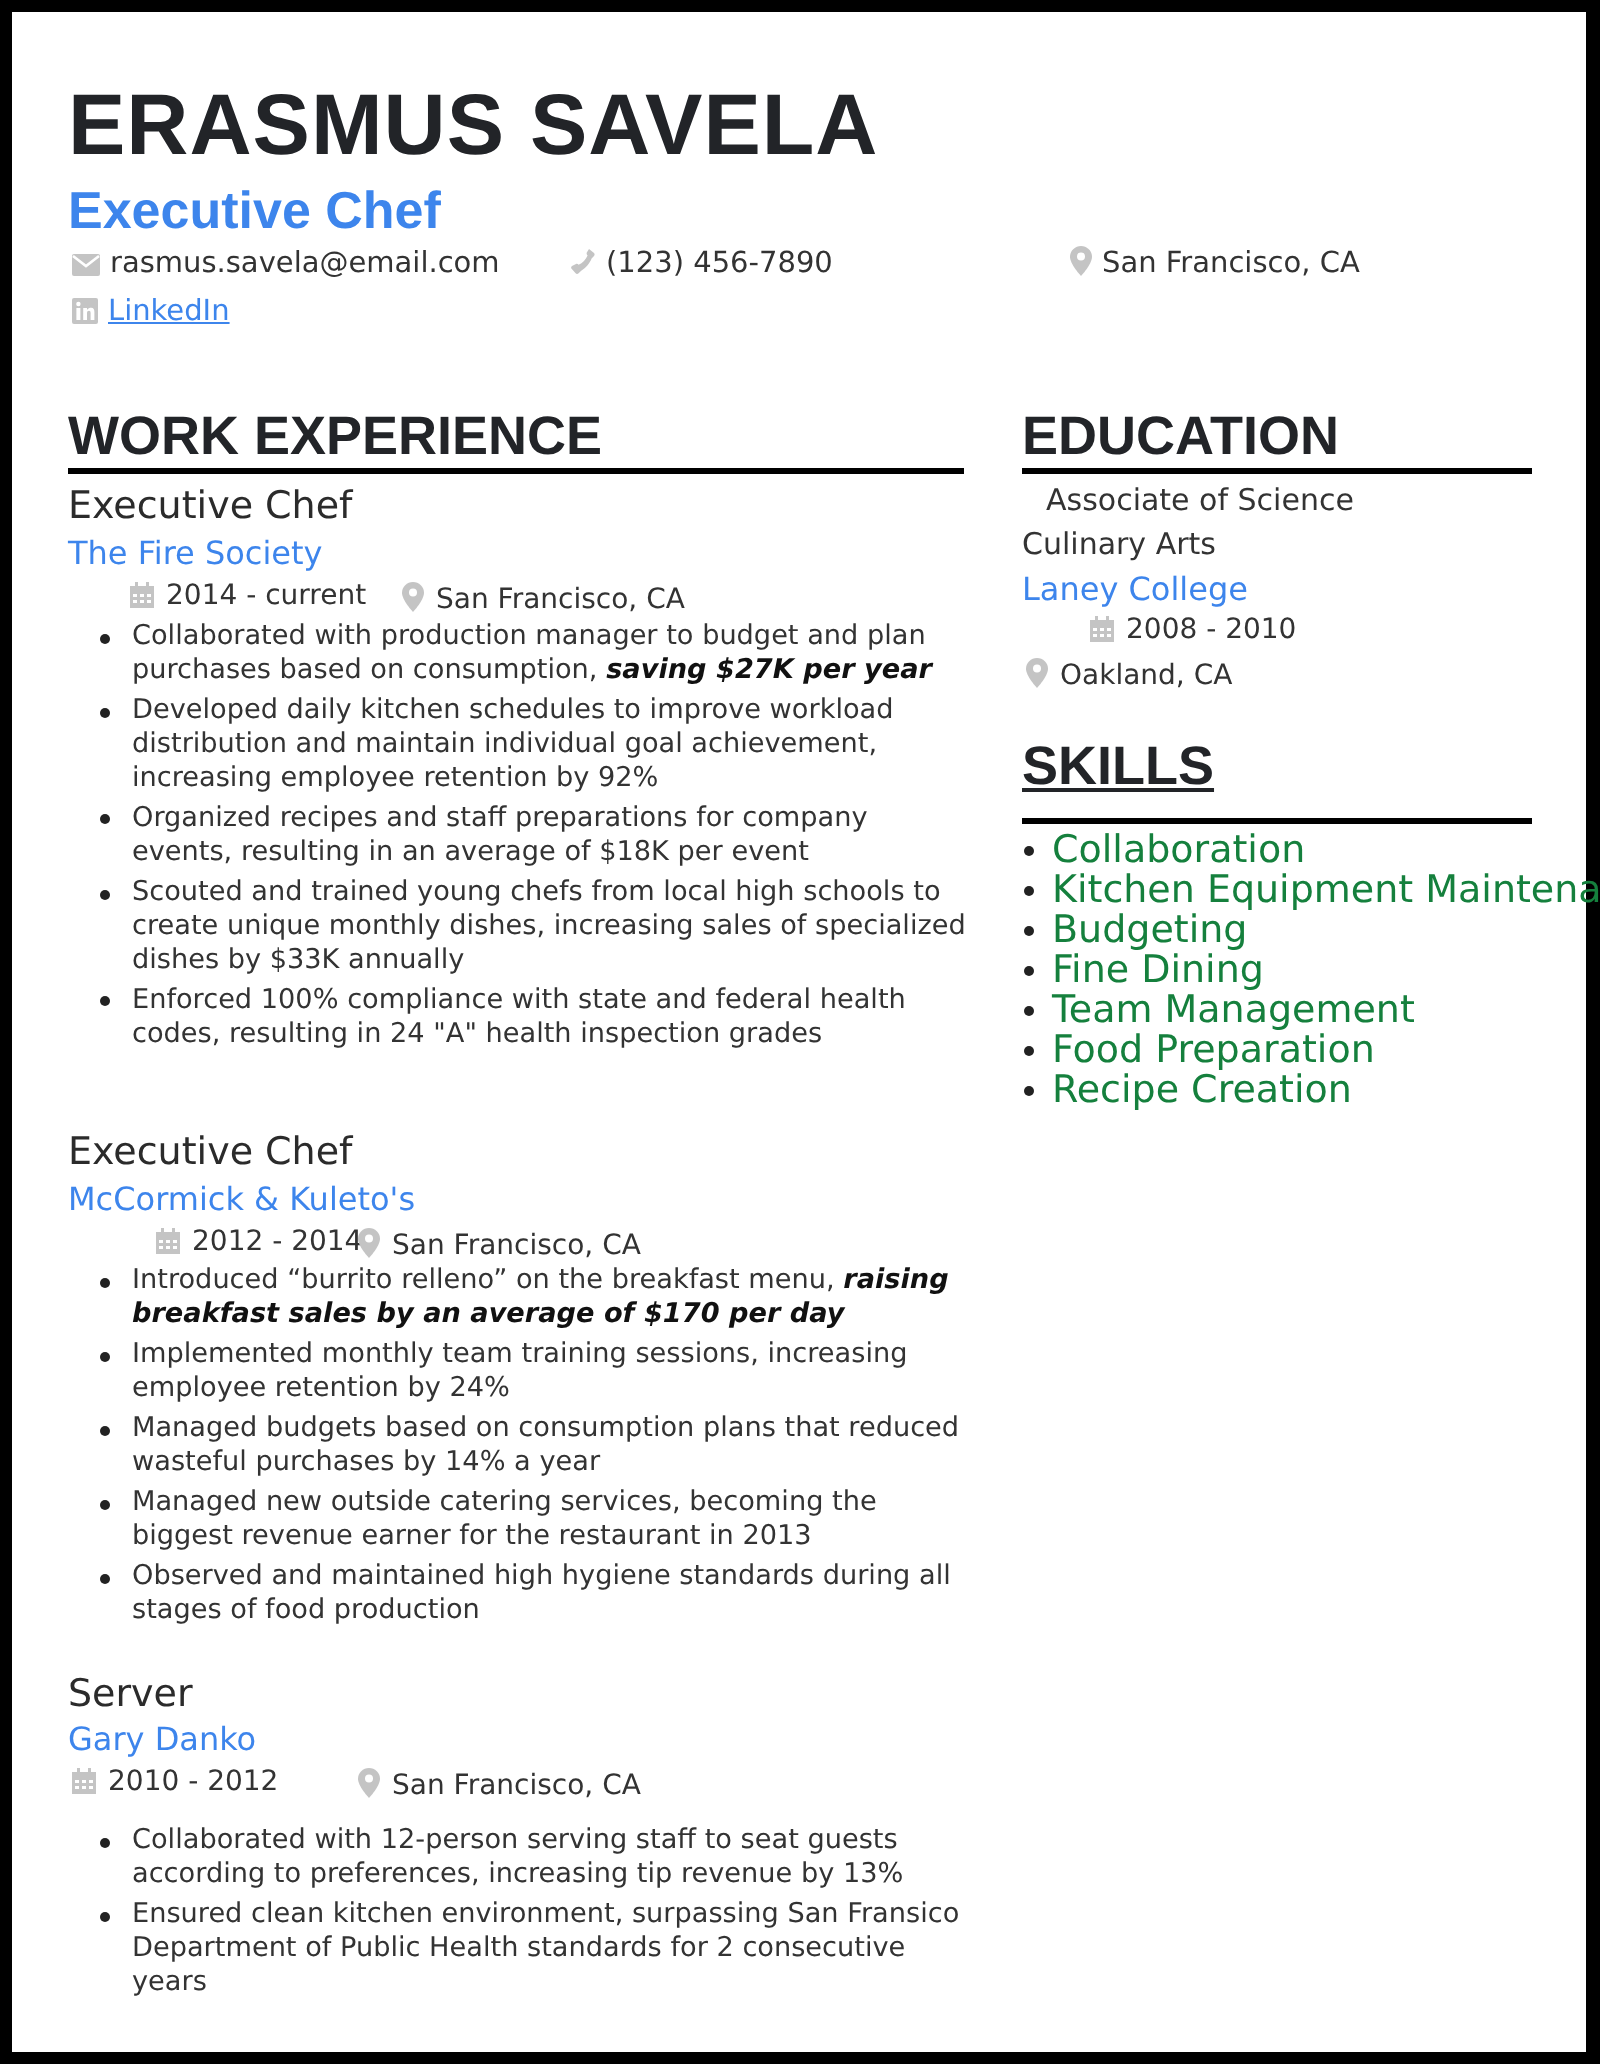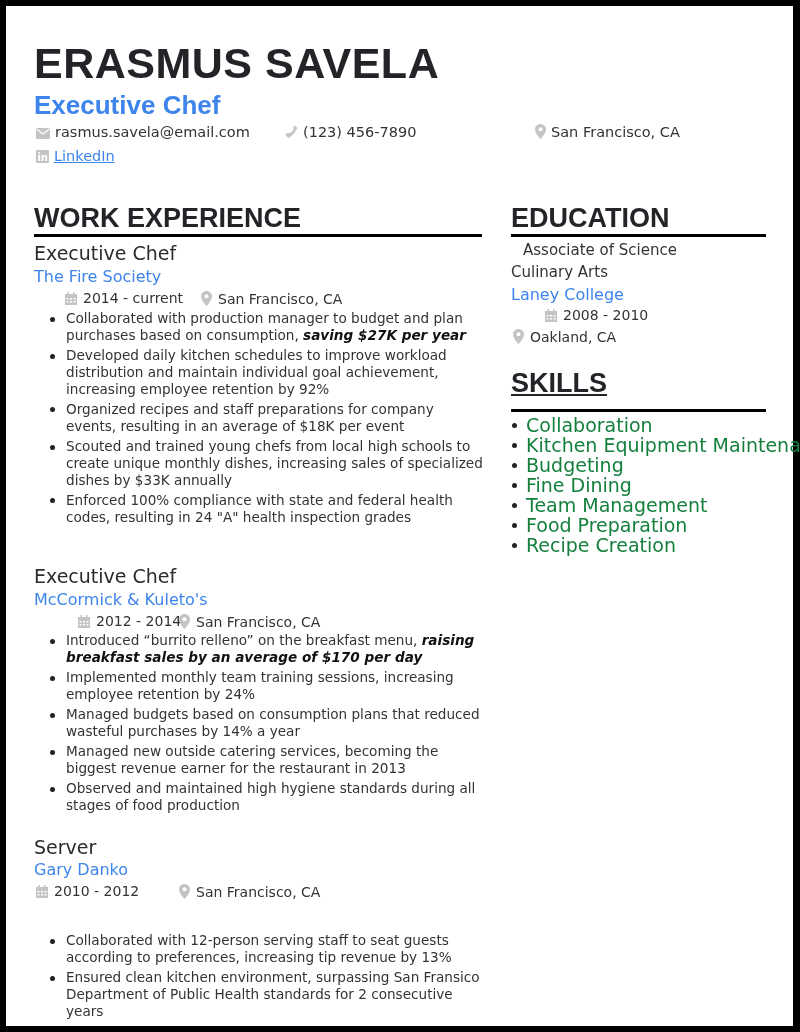--- a/index.html
+++ b/index.html
@@ -191,21 +191,21 @@
     </span><span>2010 - 2012</span>
   </div>
   <div class="abs meta" style="left:173px; top:878px;">
     <span class="ic">
       <svg width="11" height="15" viewBox="0 0 11 15">
           <path d="M5.5 0 C2.5 0 0 2.4 0 5.4 C0 9.2 5.5 15 5.5 15 C5.5 15 11 9.2 11 5.4 C11 2.4 8.5 0 5.5 0 Z" fill="#c4c4c4"></path>
           <circle cx="5.5" cy="5.3" r="2" fill="#fff"></circle>
         </svg>
     </span><span>San Francisco, CA</span>
   </div>
-  <ul class="bullets" style="left:28px; top:926px;">
+  <ul class="bullets" style="left:28px; top:906px;">
     <li><span>Collaborated with 12-person serving staff to seat guests according to preferences, increasing tip revenue by 13%</span></li>
     <li><span>Ensured clean kitchen environment, surpassing San Fransico Department of Public Health standards for 2 consecutive years</span></li>
   </ul>
 
   <div class="abs sec-head" style="left:505px; top:199px;">EDUCATION</div>
   <div class="rule" style="left:505px; top:228px; width:255px;"></div>
   <div class="abs edu-line" style="left:517px; top:237px;">Associate of Science</div>
   <div class="abs edu-line" style="left:505px; top:259px;">Culinary Arts</div>
   <div class="abs company" style="left:505px; top:281px;">Laney College</div>
   <div class="abs meta" style="left:507px; top:302px;padding-left:32px;">

